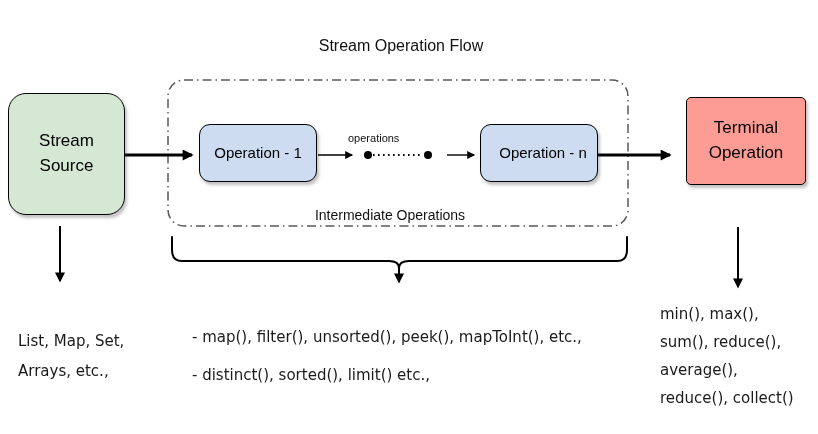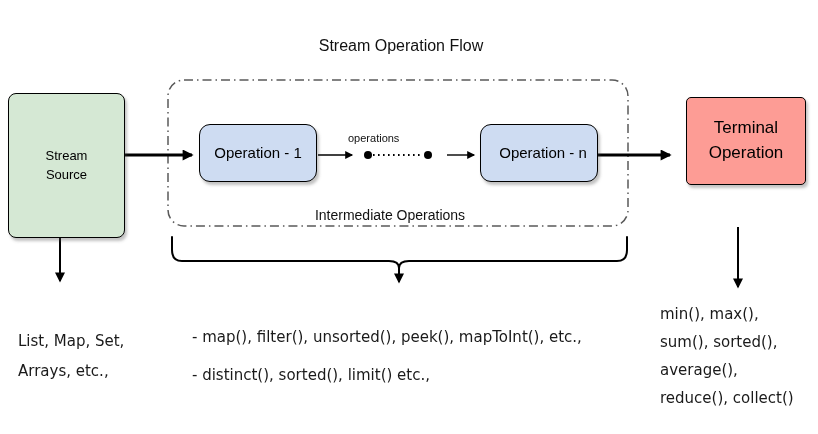--- a/index.html
+++ b/index.html
@@ -19,22 +19,22 @@
   .node{
     display:flex;align-items:center;justify-content:center;
     text-align:center;
     border:1.5px solid #000;
     box-shadow:2px 3px 3px rgba(80,80,80,0.35);
     box-sizing:border-box;
     z-index:2;
   }
   .node .node-label{white-space:pre-line;line-height:1.45;}
   #node-stream-source{
-    left:8px;top:93px;width:117px;height:145px;
-    background:#d5e8d4;border-radius:8px;font-size:13px;
+    left:8px;top:93px;width:117px;height:122px;
+    background:#d5e8d4;border-radius:18px;font-size:17px;
   }
   #node-terminal-operation{
     left:678px;top:97px;width:120px;height:88px;
     background:#fd9c95;border-radius:5px;font-size:17px;margin-left:8px;
   }
   .op-node{
     background:#cedcf2;border-radius:11px;font-size:15px;
     border:1.3px solid #000;
   }
   #node-operation-1{left:199px;top:124px;width:118px;height:58px;justify-content:center;}
@@ -125,18 +125,18 @@
     <div>Arrays, etc.,</div>
   </div>
 
   <div id="intermediate-examples" class="abs example-text">
     <div>- map(), filter(), unsorted(), peek(), mapToInt(), etc.,</div>
     <div>- distinct(), sorted(), limit() etc.,</div>
   </div>
 
   <div id="terminal-examples" class="abs example-text">
     <div>min(), max(),</div>
-    <div>sum(), sorted(),</div>
+    <div>sum(), reduce(),</div>
     <div>average(),</div>
     <div>reduce(), collect()</div>
   </div>
 
 </div>
 
 </body></html>

